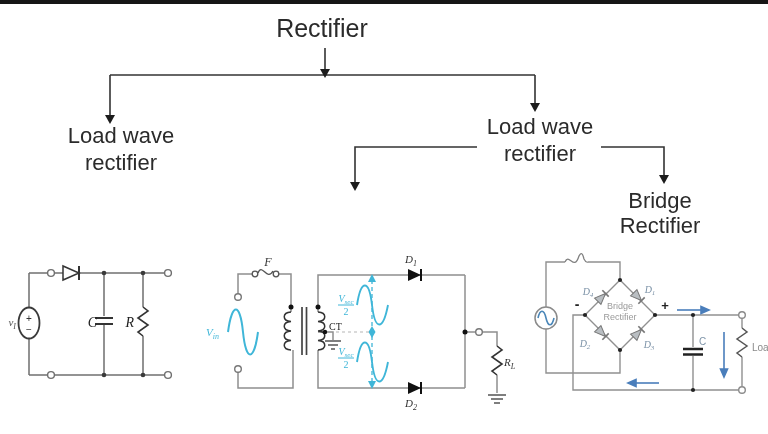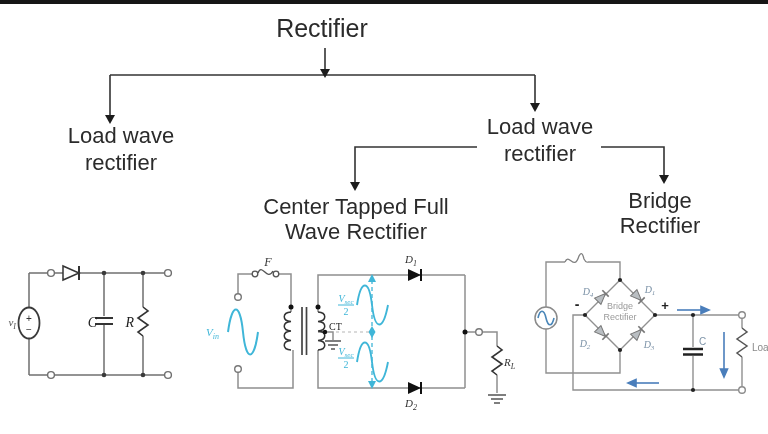--- a/index.html
+++ b/index.html
@@ -22,22 +22,20 @@
 
 <div class="stage">
 
   <div class="topbar"></div>
 
   <div class="node root" style="left:322px;top:14px;">Rectifier</div>
   <div class="node lvl1" style="left:121px;top:122px;">Load wave
 rectifier</div>
   <div class="node lvl1" style="left:540px;top:113px;">Load wave
 rectifier</div>
-  <div class="node lvl2" style="left:356px;top:194px;">Center Tapped Full
-Wave Rectifier</div>
   <div class="node lvl2" style="left:660px;top:188px;">Bridge
 Rectifier</div>
 
   <svg class="conn" width="768" height="434" viewBox="0 0 768 434">
     <g stroke="#333" stroke-width="1.6" fill="none">
       <path d="M325,48 V69"></path>
       <path d="M110,75 H535"></path>
       <path d="M110,75 V115"></path>
       <path d="M535,75 V103"></path>
       <path d="M477,147 H355 V182"></path>

